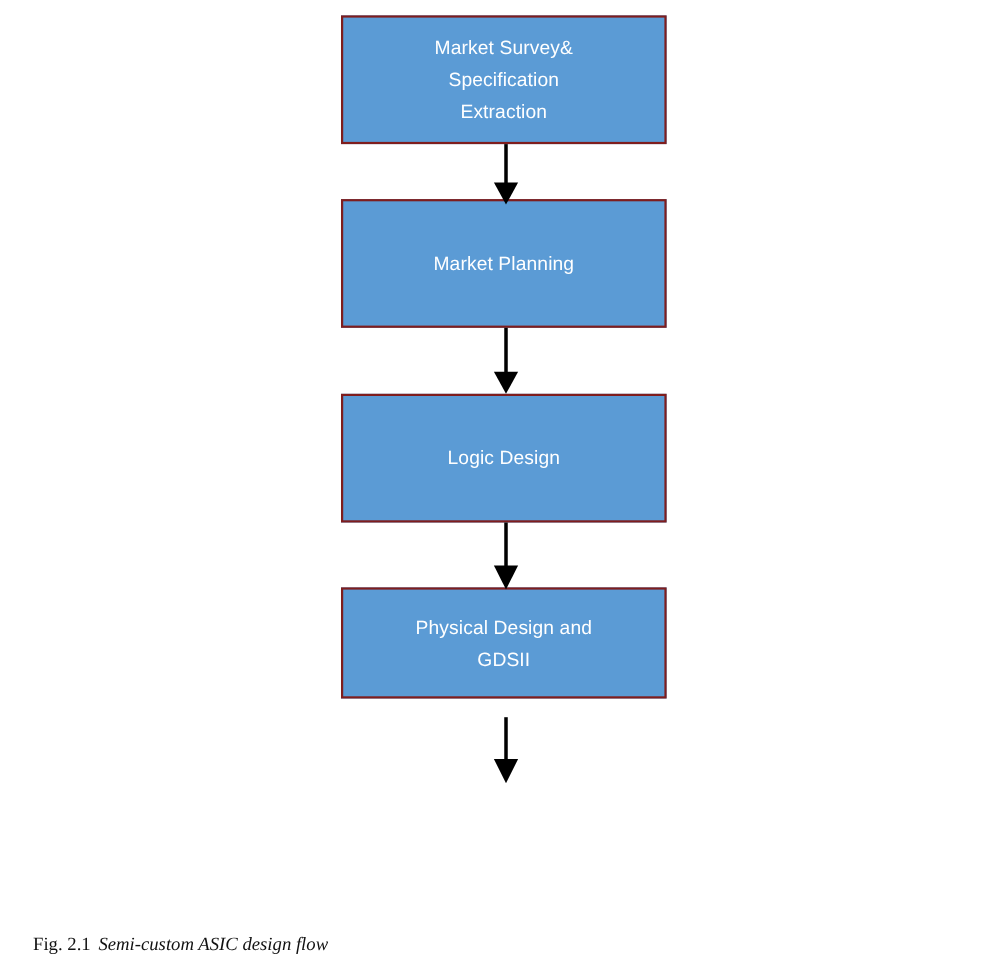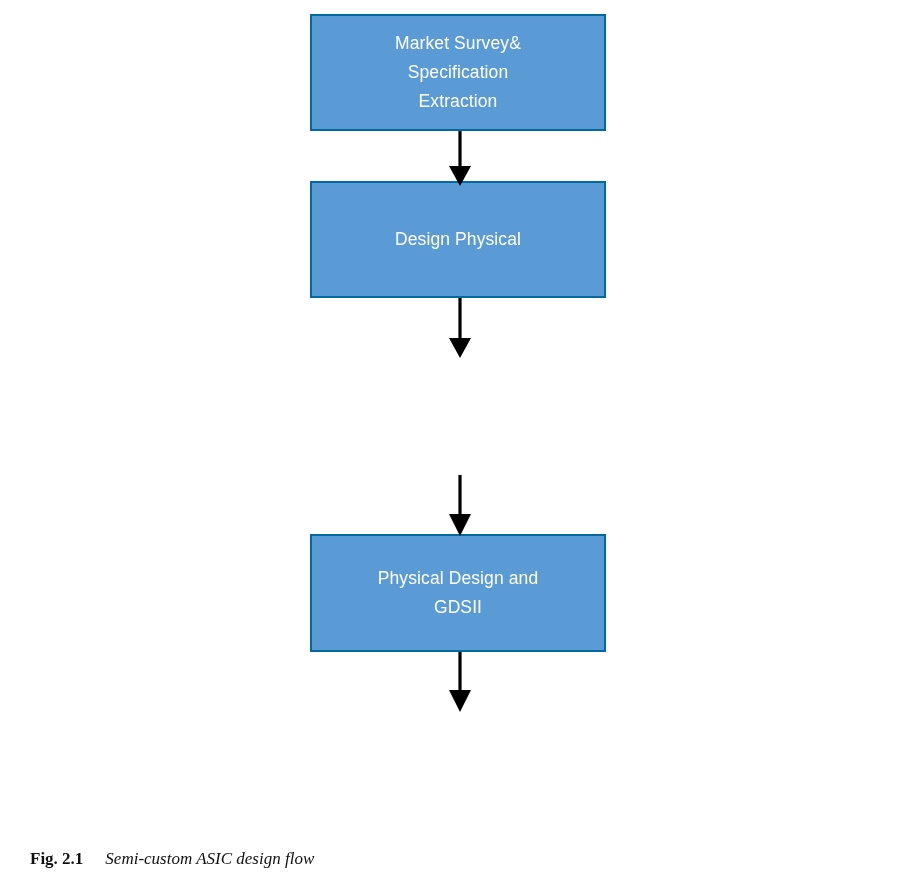--- a/index.html
+++ b/index.html
@@ -22,42 +22,42 @@
     width: 908px;
     height: 886px;
   }
 
   .flow-node {
     position: absolute;
     left: 310px;
     width: 296px;
     box-sizing: border-box;
     background: #5b9bd5;
-    border: 2px solid #0369a1;
+    border: 2px solid #7f1d1d;
     display: flex;
     align-items: center;
     justify-content: center;
     text-align: center;
   }
 
   .flow-node .node-label {
     color: #ffffff;
     font-family: "Liberation Sans", sans-serif;
     font-size: 17.5px;
     line-height: 29px;
     font-weight: 400;
     letter-spacing: 0.1px;
     white-space: pre-line;
     padding: 0 14px;
   }
 
   #node-market-survey { top: 14px;  height: 117px; }
   #node-design-planning { top: 181px; height: 117px; }
   #node-logic-design { top: 358px; height: 117px; }
-  #node-physical-design { top: 534px; height: 118px; }
+  #node-physical-design { top: 534px; height: 101px; }
   #node-chip { top: 711px; height: 117px; }
 
   .flow-arrow {
     position: absolute;
     left: 0;
     top: 0;
     width: 908px;
     height: 886px;
     pointer-events: none;
   }
@@ -66,43 +66,46 @@
     position: absolute;
     left: 30px;
     top: 849px;
     width: 600px;
     font-family: "Liberation Serif", serif;
     font-size: 17px;
     color: #111111;
     white-space: nowrap;
   }
   #figure-caption .caption-number {
-    font-weight: bold;
-    margin-right: 22px;
+    font-weight: normal;
+    margin-right: 7px;
   }
   #figure-caption .caption-text {
     font-weight: normal;
     font-style: italic;
   }
 </style>
 </head>
 <body>
 
 <div id="figure-canvas">
 
   <div class="flow-node" id="node-market-survey">
     <span class="node-label">Market Survey&amp;
 Specification
 Extraction</span>
   </div>
 
   <div class="flow-node" id="node-design-planning">
-    <span class="node-label">Design Physical</span>
+    <span class="node-label">Market Planning</span>
   </div>
 
+  <div class="flow-node" id="node-logic-design">
+    <span class="node-label">Logic Design</span>
+  </div>
 
   <div class="flow-node" id="node-physical-design">
     <span class="node-label">Physical Design and
 GDSII</span>
   </div>
 
 
   <svg class="flow-arrow" viewBox="0 0 908 886" width="908" height="886">
     <g stroke="#000000" stroke-width="3.2" fill="#000000">
       <g>

